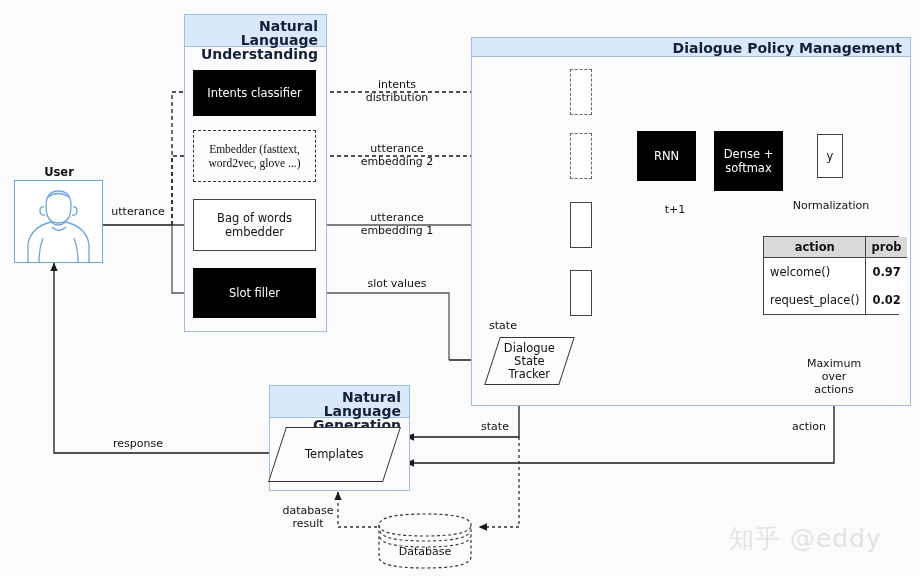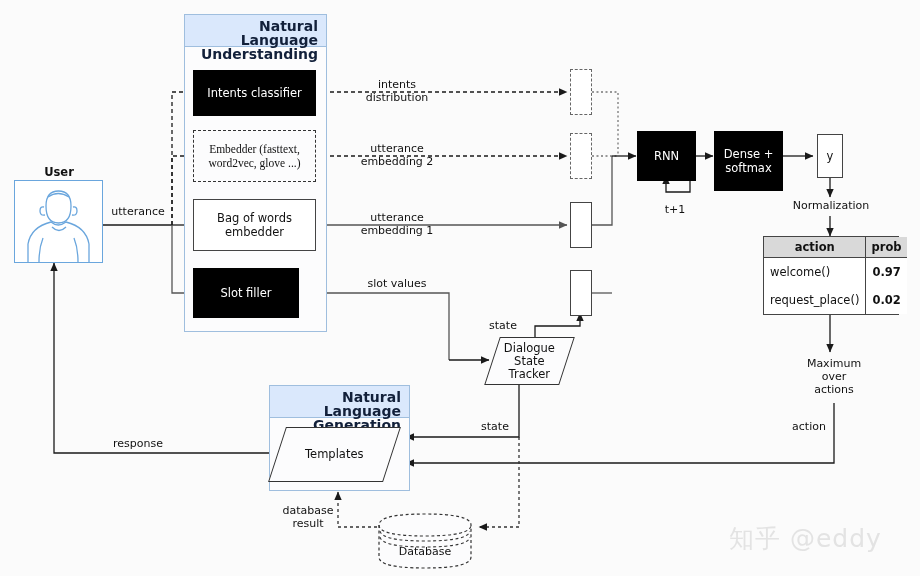--- a/index.html
+++ b/index.html
@@ -206,22 +206,25 @@
 
   <div class="container" style="left:184px;top:14px;width:143px;height:318px;">
     <div class="container-hdr" style="height:32px;white-space:pre-line;">Natural Language
 Understanding</div>
   </div>
   <div class="box black" style="left:193px;top:70px;width:123px;height:46px;">Intents classifier</div>
   <div class="box dashed" style="left:193px;top:130px;width:123px;height:52px;white-space:pre-line;padding:0 4px;">Embedder (fasttext,
 word2vec, glove ...)</div>
   <div class="box white" style="left:193px;top:199px;width:123px;height:52px;white-space:pre-line;">Bag of words
 embedder</div>
-  <div class="box black" style="left:193px;top:268px;width:106px;height:50px;">Slot filler</div>
-
+  <div class="box black" style="left:193px;top:268px;width:123px;height:50px;">Slot filler</div>
+
+  <div class="container" style="left:471px;top:37px;width:440px;height:369px;">
+    <div class="container-hdr" style="height:19px;padding-top:3px;">Dialogue Policy Management</div>
+  </div>
 
   <div class="box dotbox" style="left:570px;top:69px;width:22px;height:46px;"></div>
   <div class="box dotbox" style="left:570px;top:133px;width:22px;height:46px;"></div>
   <div class="box white" style="left:570px;top:202px;width:22px;height:46px;"></div>
   <div class="box white" style="left:570px;top:270px;width:22px;height:46px;"></div>
 
   <div class="box black" style="left:637px;top:131px;width:59px;height:50px;">RNN</div>
   <div class="lbl" style="left:650px;top:203px;width:50px;">t+1</div>
   <div class="box black" style="left:714px;top:131px;width:69px;height:60px;white-space:pre-line;">Dense +
 softmax</div>

